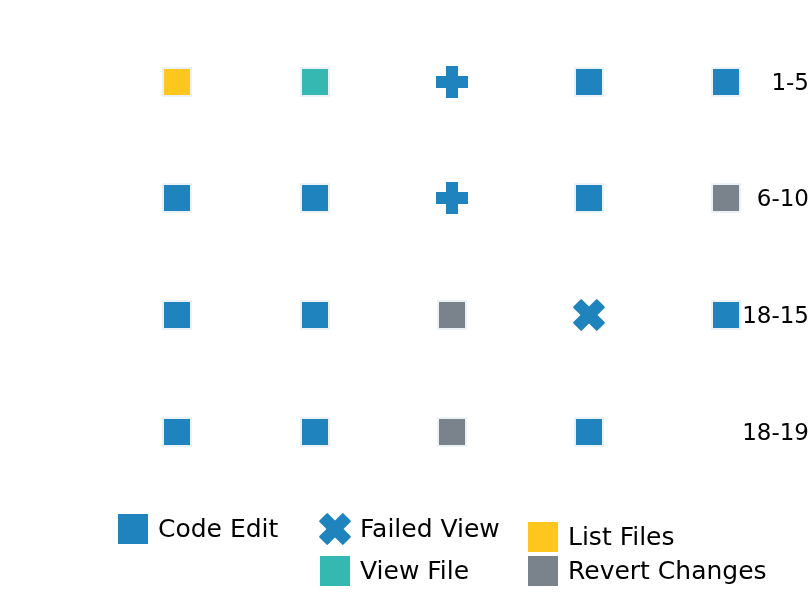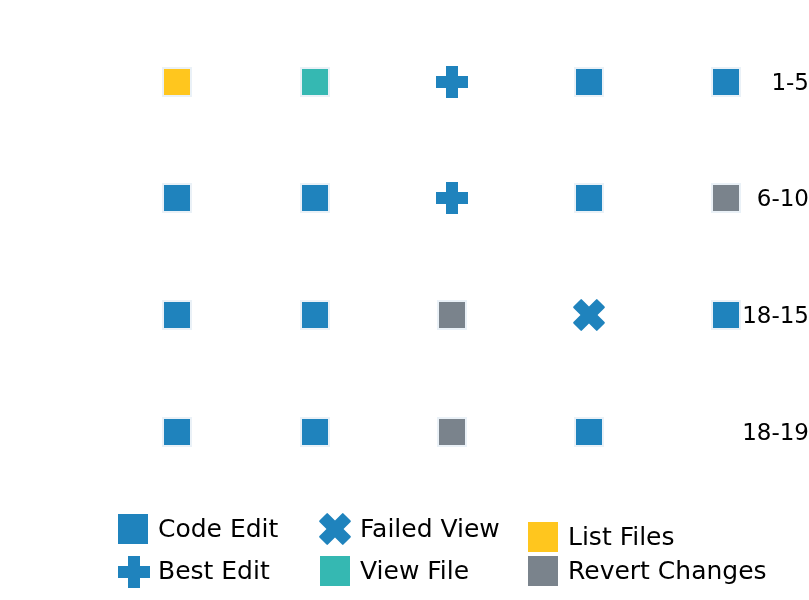--- a/index.html
+++ b/index.html
@@ -215,29 +215,20 @@
           </div>
         </div>
         <span class="legend-label">Failed View</span>
       </div>
       <div class="legend-entry" style="left: 528px; top: 6px; margin-top: 8px;">
         <div class="legend-swatch">
           <div class="m-square sq-sw" style="color: rgb(255, 198, 30); background: rgb(255, 198, 30); border: none; width: 30px; height: 30px;"></div>
         </div>
         <span class="legend-label">List Files</span>
       </div>
-      <div class="legend-entry" style="left: 118px; top: 48px;">
-        <div class="legend-swatch">
-          <div class="m-plus" style="color: rgb(31, 131, 189); position: relative;">
-            <div class="bar-h"></div>
-            <div class="bar-v"></div>
-          </div>
-        </div>
-        <span class="legend-label">Best Edit</span>
-      </div>
       <div class="legend-entry" style="left: 320px; top: 48px; justify-content: center;">
         <div class="legend-swatch">
           <div class="m-square sq-sw" style="color: rgb(53, 184, 178); background: rgb(53, 184, 178); border: none; width: 30px; height: 30px;"></div>
         </div>
         <span class="legend-label">View File</span>
       </div>
       <div class="legend-entry" style="left: 528px; top: 48px;">
         <div class="legend-swatch">
           <div class="m-square sq-sw" style="color: rgb(122, 131, 140); background: rgb(122, 131, 140); border: none; width: 30px; height: 30px;"></div>
         </div>

